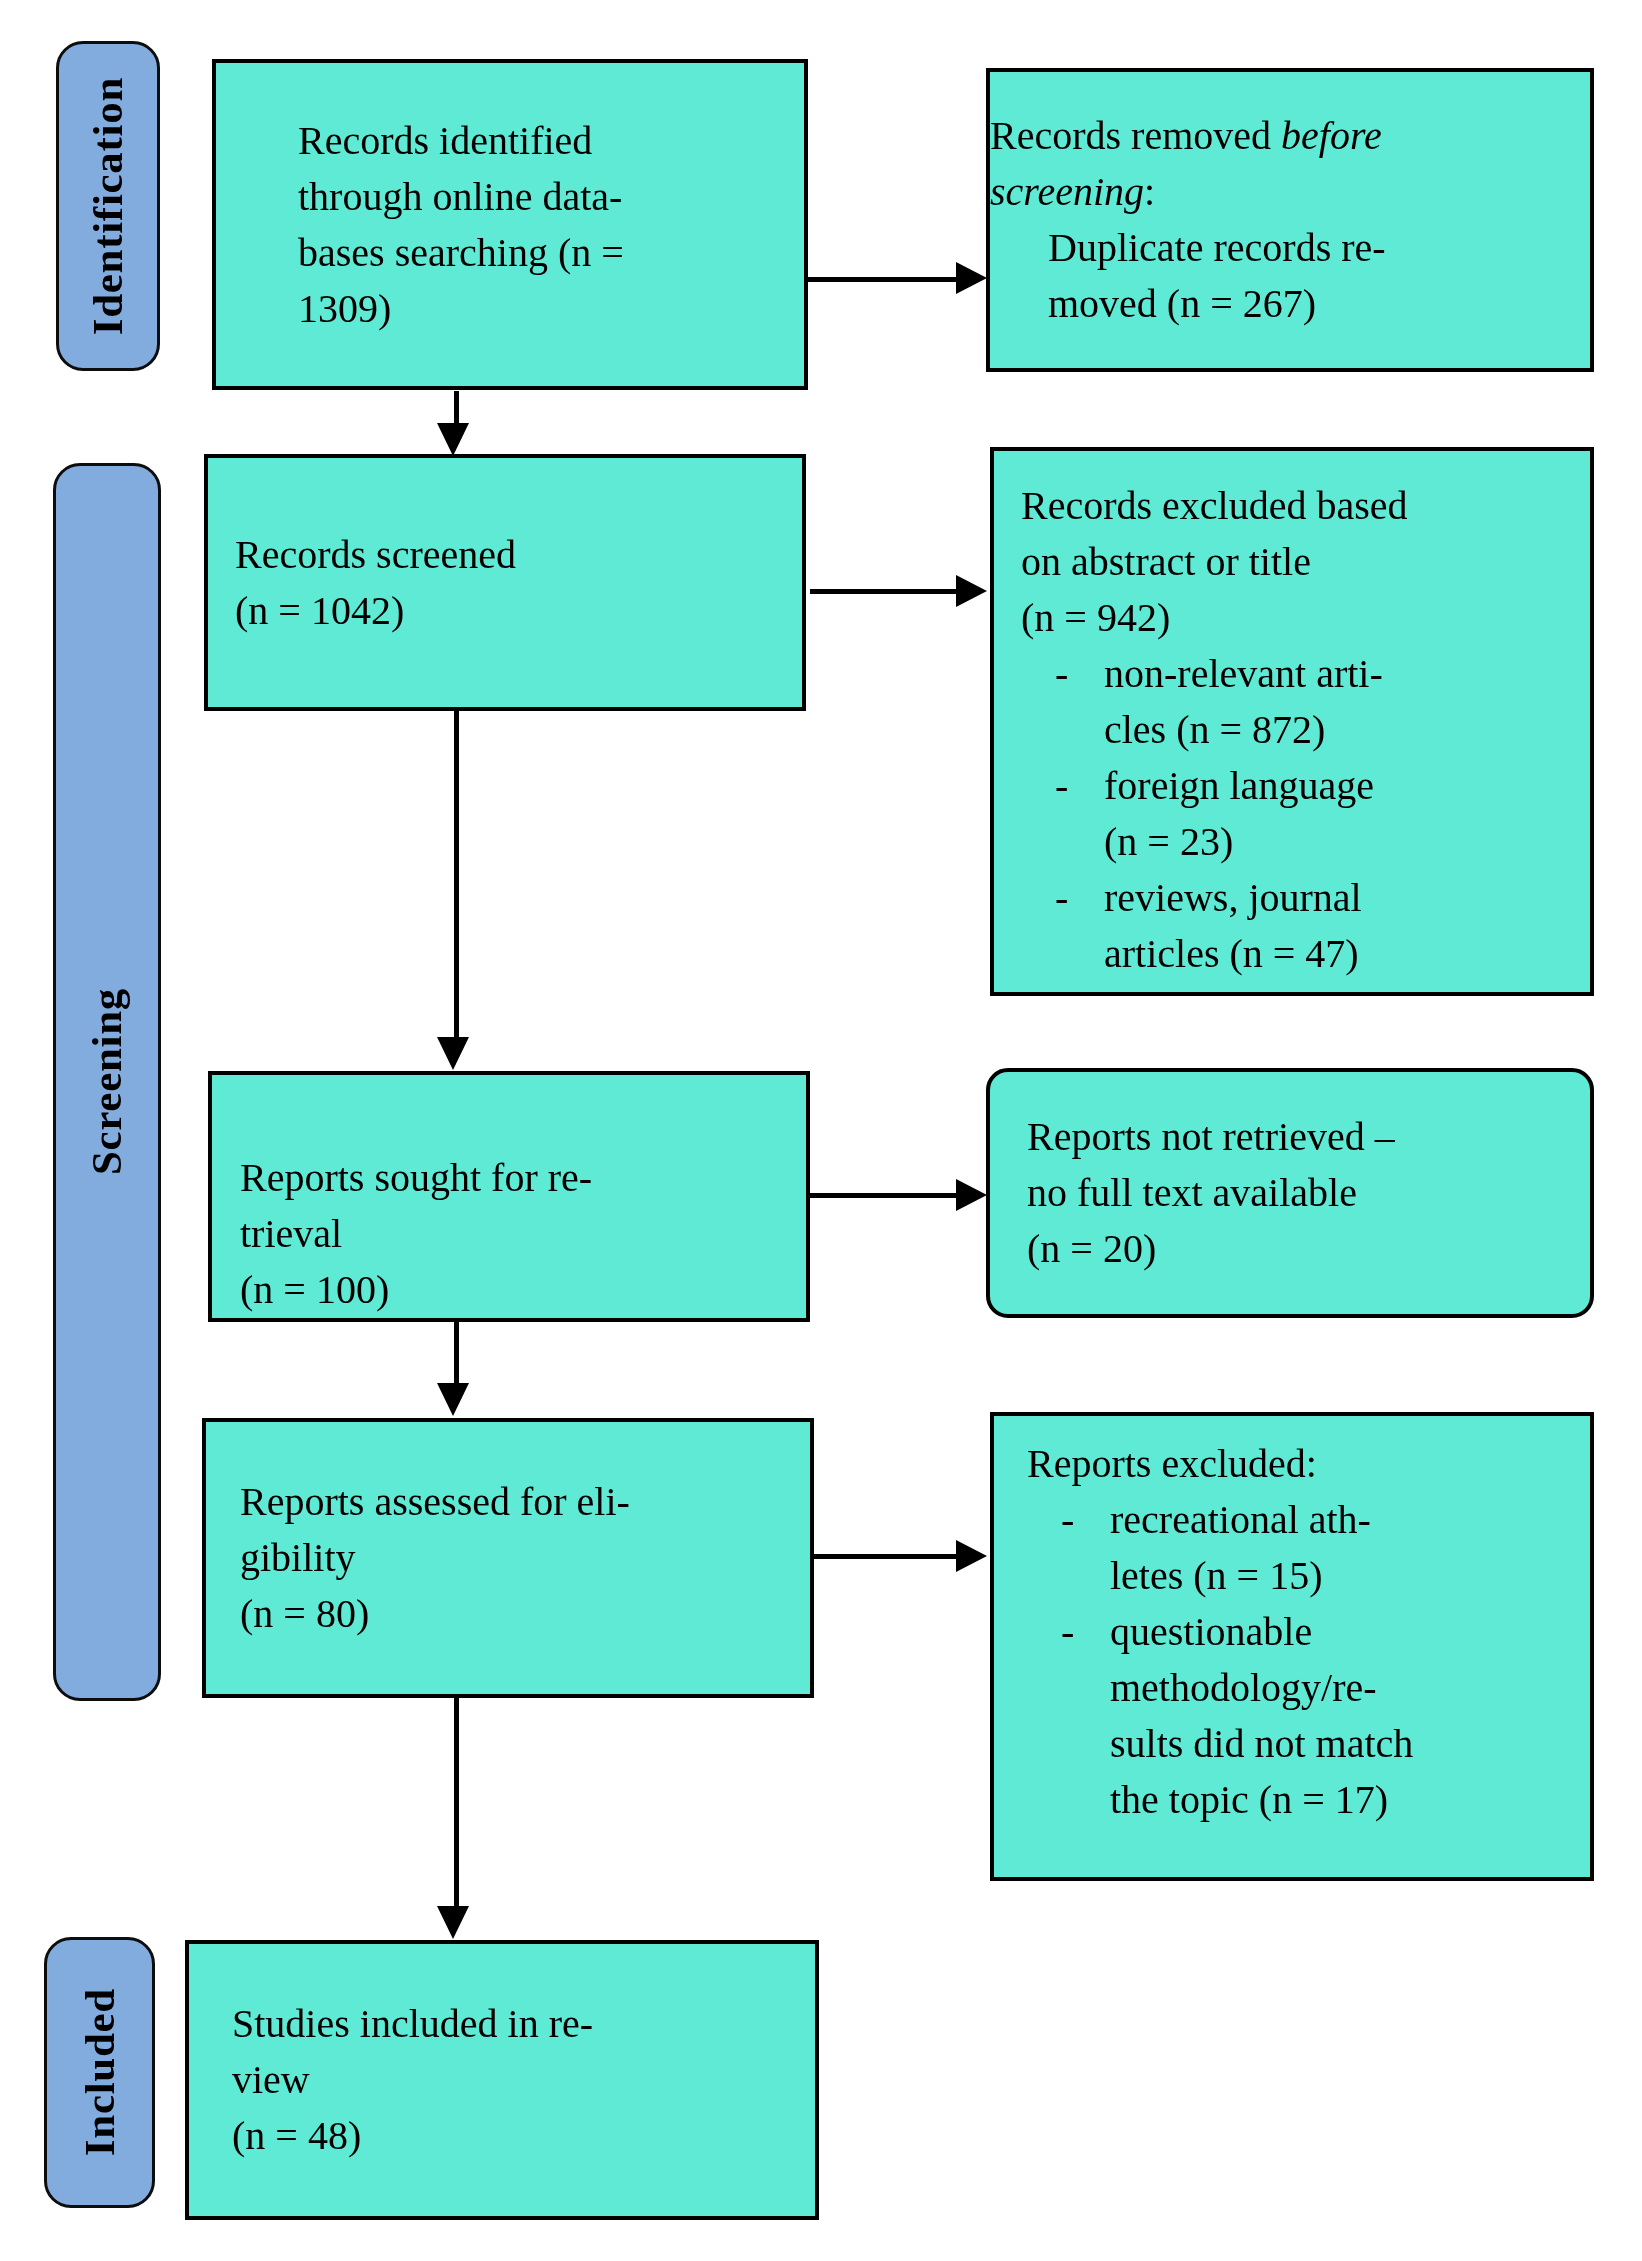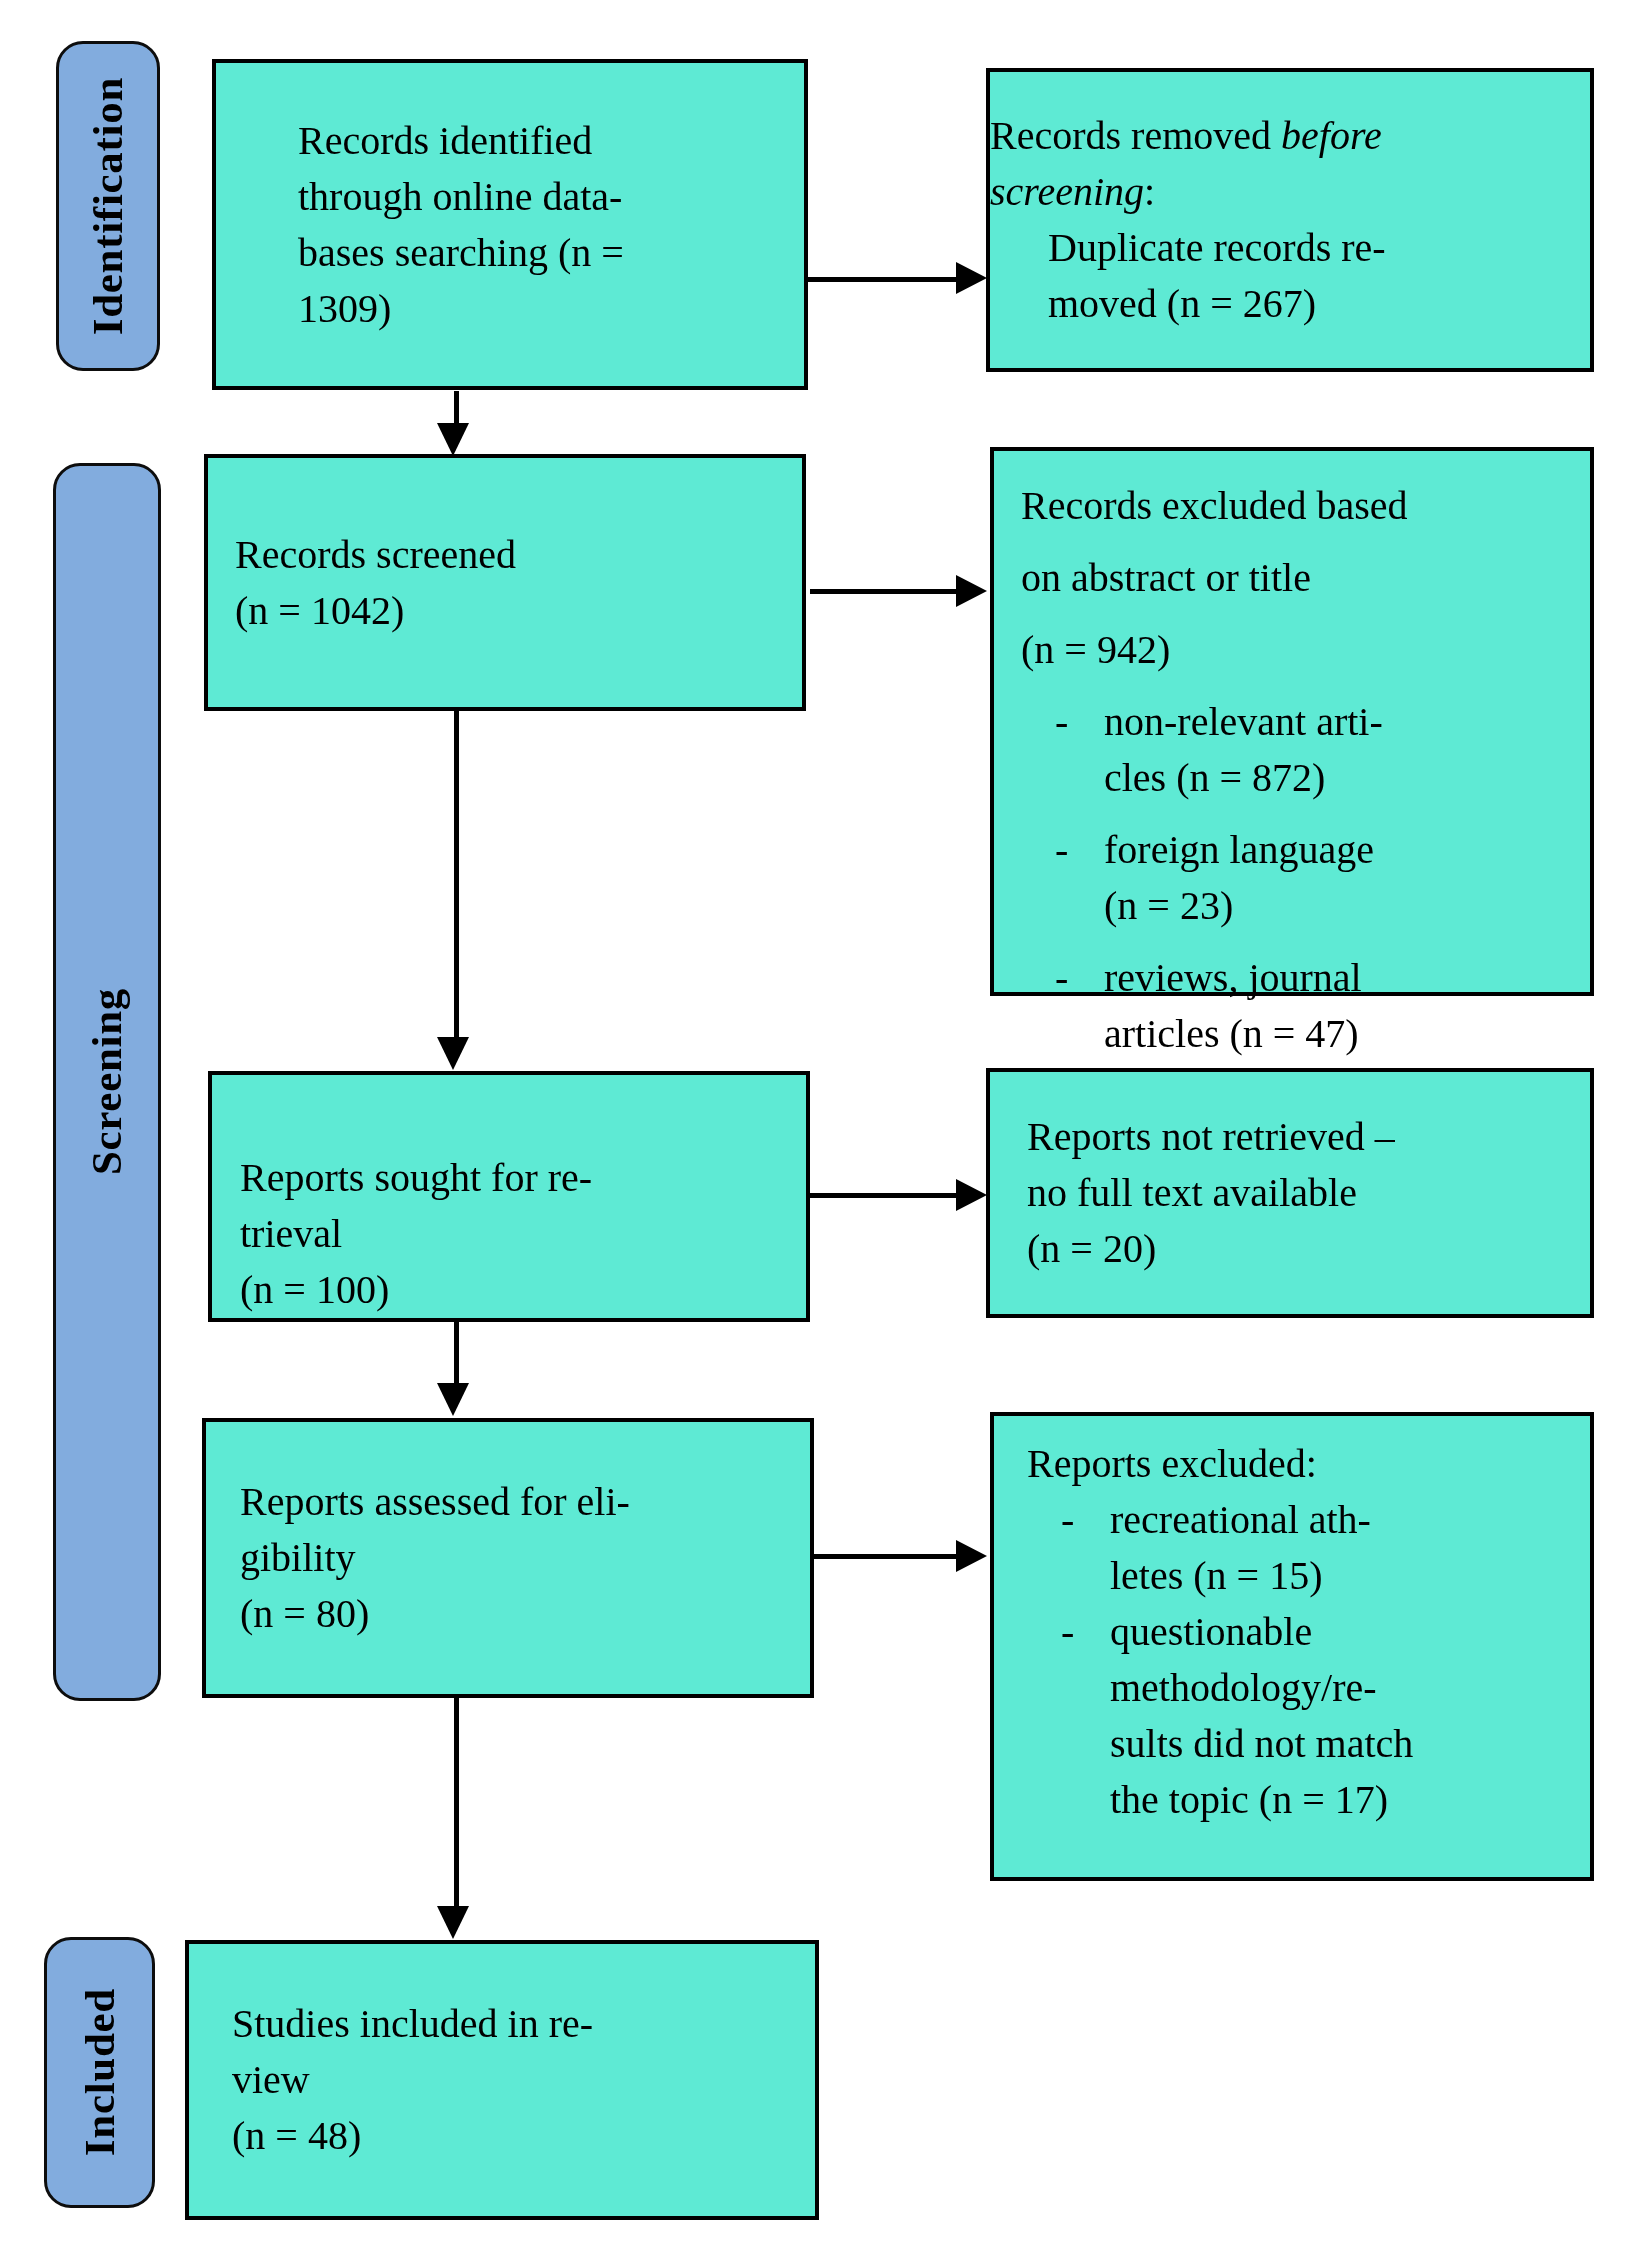--- a/index.html
+++ b/index.html
@@ -89,42 +89,42 @@
 
   <div class="box vcenter" style="left:986px; top:68px; width:608px; height:304px; ">
     <div class="tl"><span>Records removed </span><span class="italic">before</span></div>
     <div class="tl"><span class="italic">screening</span><span>:</span></div>
     <div class="indent-item">
       <div class="tl">Duplicate records re-</div>
       <div class="tl">moved (n = 267)</div>
     </div>
   </div>
 
-  <div class="box" style="left:990px; top:447px; width:604px; height:549px; padding:27px 0 0 27px;gap:16px;">
+  <div class="box" style="left:990px; top:447px; width:604px; height:549px; padding:27px 0 0 27px;">
     <div class="tl">Records excluded based</div>
     <div class="tl">on abstract or title</div>
     <div class="tl">(n = 942)</div>
     <div class="li">
       <span class="dash">-</span>
       <div class="tl">non-relevant arti-</div>
       <div class="tl">cles (n = 872)</div>
     </div>
     <div class="li">
       <span class="dash">-</span>
       <div class="tl">foreign language</div>
       <div class="tl">(n = 23)</div>
     </div>
     <div class="li">
       <span class="dash">-</span>
       <div class="tl">reviews, journal</div>
       <div class="tl">articles (n = 47)</div>
     </div>
   </div>
 
-  <div class="box vcenter" style="left:986px; top:1068px; width:608px; height:250px; padding-left:37px;">
+  <div class="box vcenter" style="left:986px; top:1068px; width:608px; height:250px; padding-left:37px;border-radius:22px;">
     <div class="tl">Reports not retrieved –</div>
     <div class="tl">no full text available</div>
     <div class="tl">(n = 20)</div>
   </div>
 
   <div class="box" style="left:990px; top:1412px; width:604px; height:469px; padding:20px 0 0 33px;">
     <div class="tl">Reports excluded:</div>
     <div class="li">
       <span class="dash">-</span>
       <div class="tl">recreational ath-</div>

